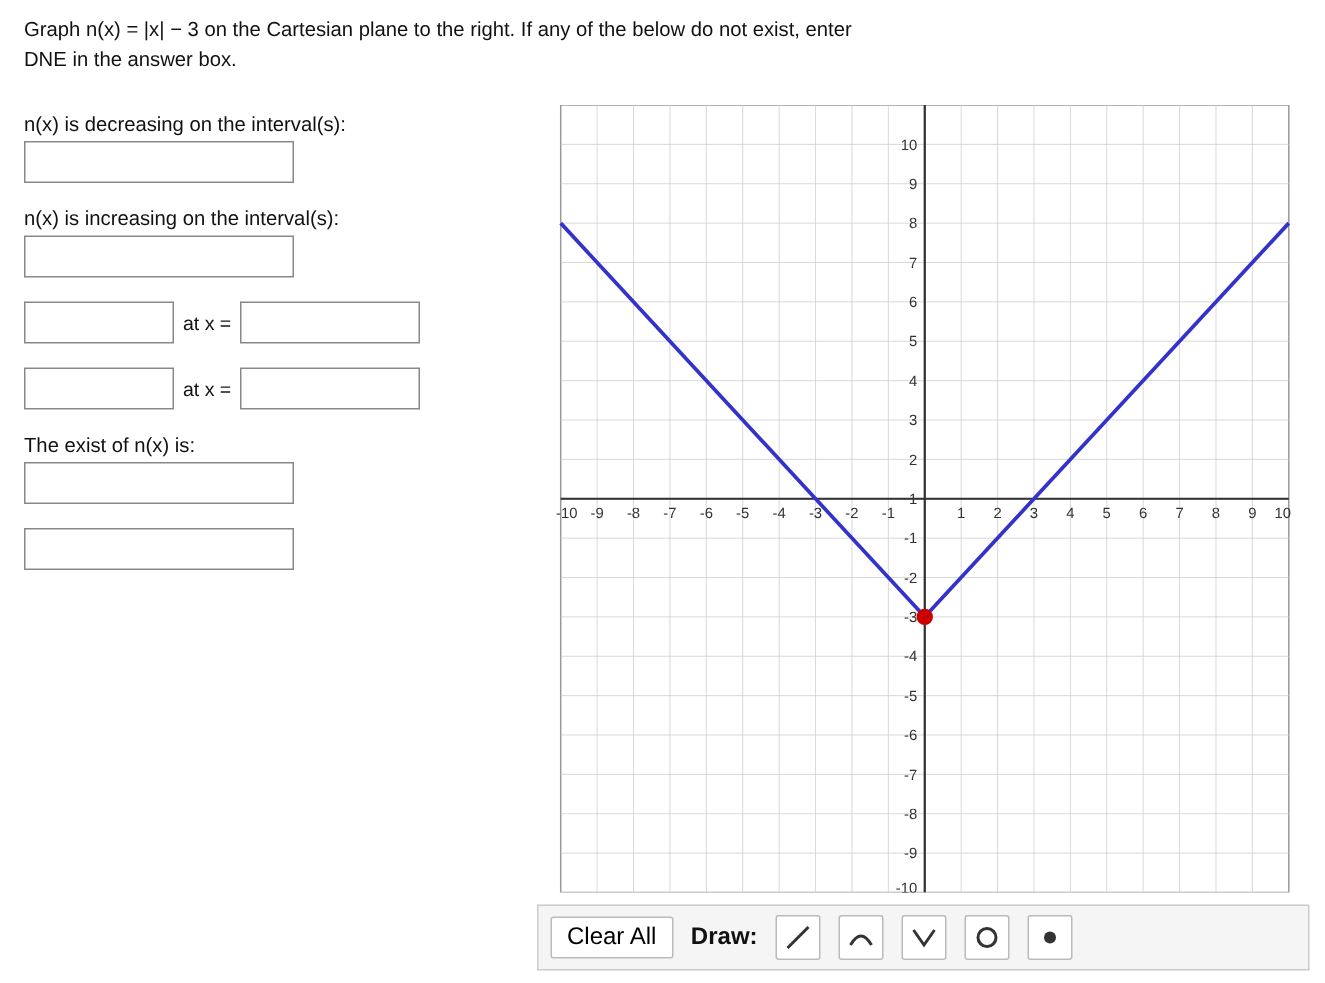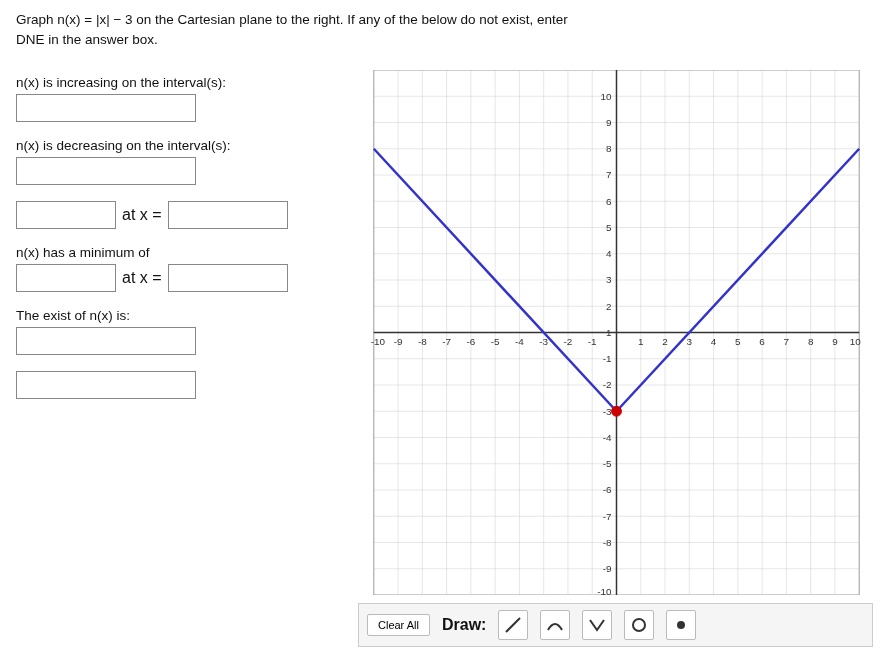--- a/index.html
+++ b/index.html
@@ -45,21 +45,21 @@
     .inline-row {
       display: flex;
       align-items: center;
       gap: 6px;
       margin-top: 4px;
     }
     .inline-row .form-input {
       width: 100px;
     }
     .at-x-label {
-      font-size: 16px;
+      font-size: 13px;
       white-space: nowrap;
       text-align: center;
     }
     .at-x-input {
       width: 140px;
     }
     
     .graph-container {
       position: absolute;
       top: 70px;
@@ -83,21 +83,21 @@
       display: flex;
       align-items: center;
       padding: 0 8px;
       gap: 12px;
     }
     .toolbar-btn {
       background: #fff;
       border: 1px solid #bbb;
       padding: 4px 10px;
       cursor: pointer;
-      font-size: 11px;
+      font-size: 16px;
       border-radius: 2px;
     }
     .toolbar-draw-label {
       font-size: 16px;
       font-weight: bold;
     }
     .toolbar-icon {
       display: inline-flex;
       align-items: center;
       justify-content: center;
@@ -114,39 +114,38 @@
 <body>
 
 <div class="instructions">
   <span>Graph n(x) = |x| − 3 on the Cartesian plane to the right. If any of the below do not exist, enter</span><br>
   <span>DNE in the answer box.</span>
 </div>
 
 <div class="left-panel">
 
   <div class="form-section">
+    <div class="form-label">n(x) is decreasing on the interval(s):</div>
+    <input class="form-input" type="text" value="" style="">
+  </div>
+
+  <div class="form-section">
     <div class="form-label">n(x) is increasing on the interval(s):</div>
-    <input class="form-input" type="text" value="" style="">
-  </div>
-
-  <div class="form-section">
-    <div class="form-label">n(x) is decreasing on the interval(s):</div>
     <input class="form-input" type="text" value="" style="">
   </div>
 
   <div class="form-section">
     <div class="inline-row">
       <input class="form-input" type="text" value="" style="width: 100px;">
       <span class="at-x-label">at x =</span>
       <input class="form-input at-x-input" type="text" value="" style="width: 120px;">
     </div>
   </div>
 
   <div class="form-section">
-    <div class="form-label">n(x) has a minimum of</div>
     <div class="inline-row">
       <input class="form-input" type="text" value="" style="width: 100px;">
       <span class="at-x-label">at x =</span>
       <input class="form-input at-x-input" type="text" value="" style="width: 120px;">
     </div>
   </div>
 
   <div class="form-section">
     <div class="form-label">The exist of n(x) is:</div>
     <input class="form-input" type="text" value="" style="">

